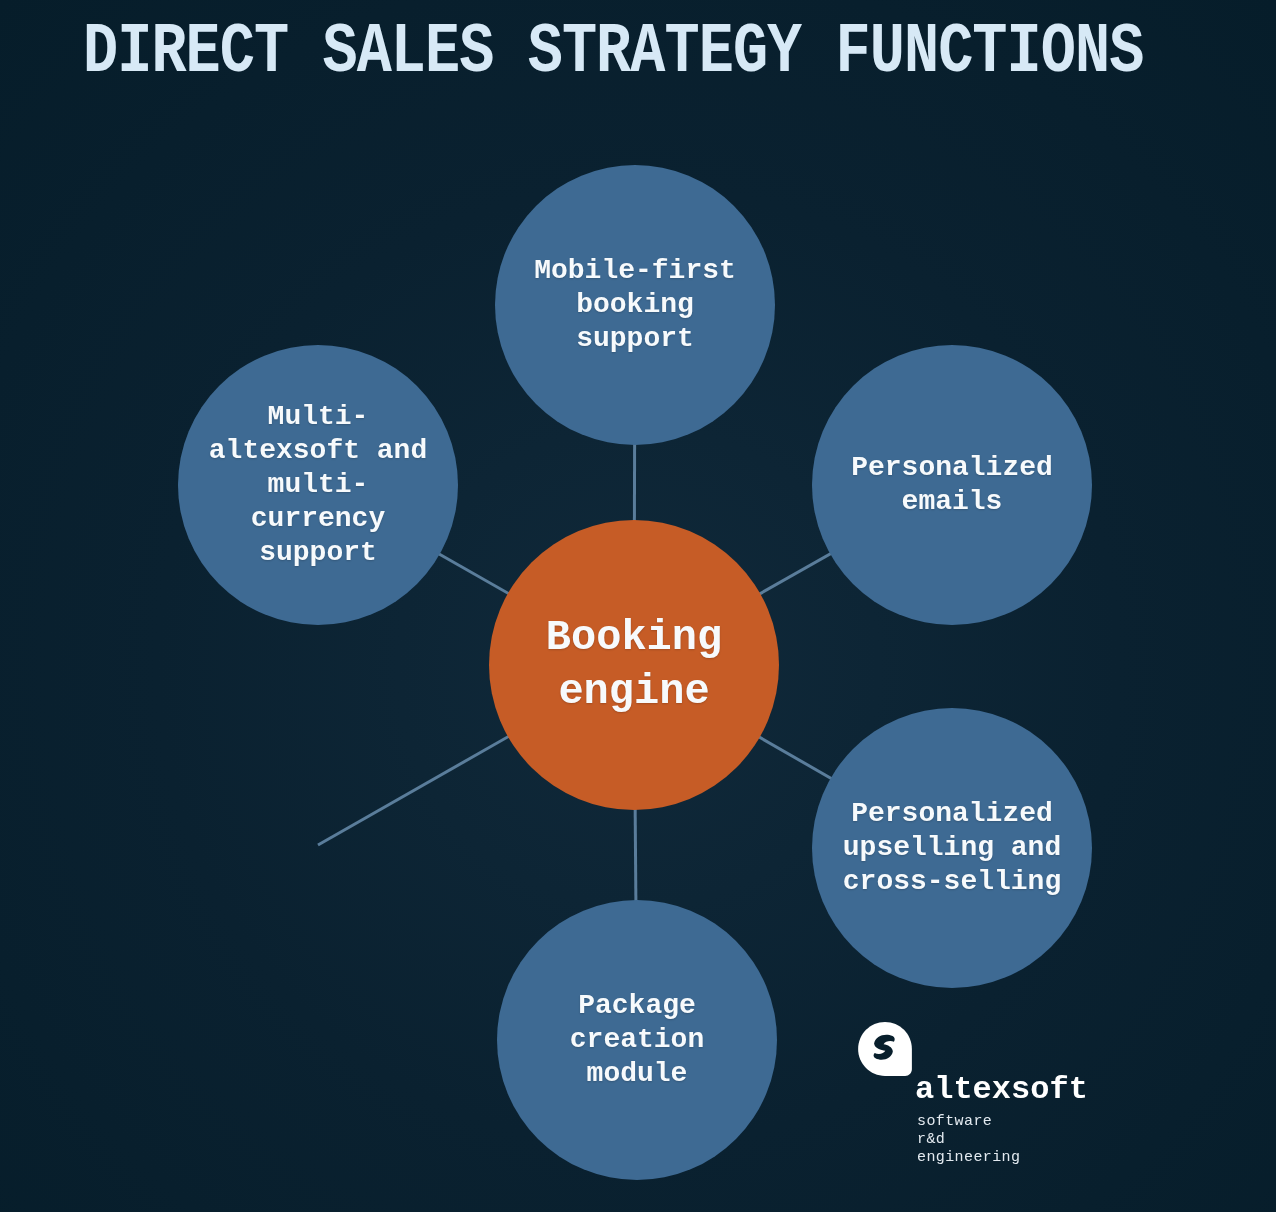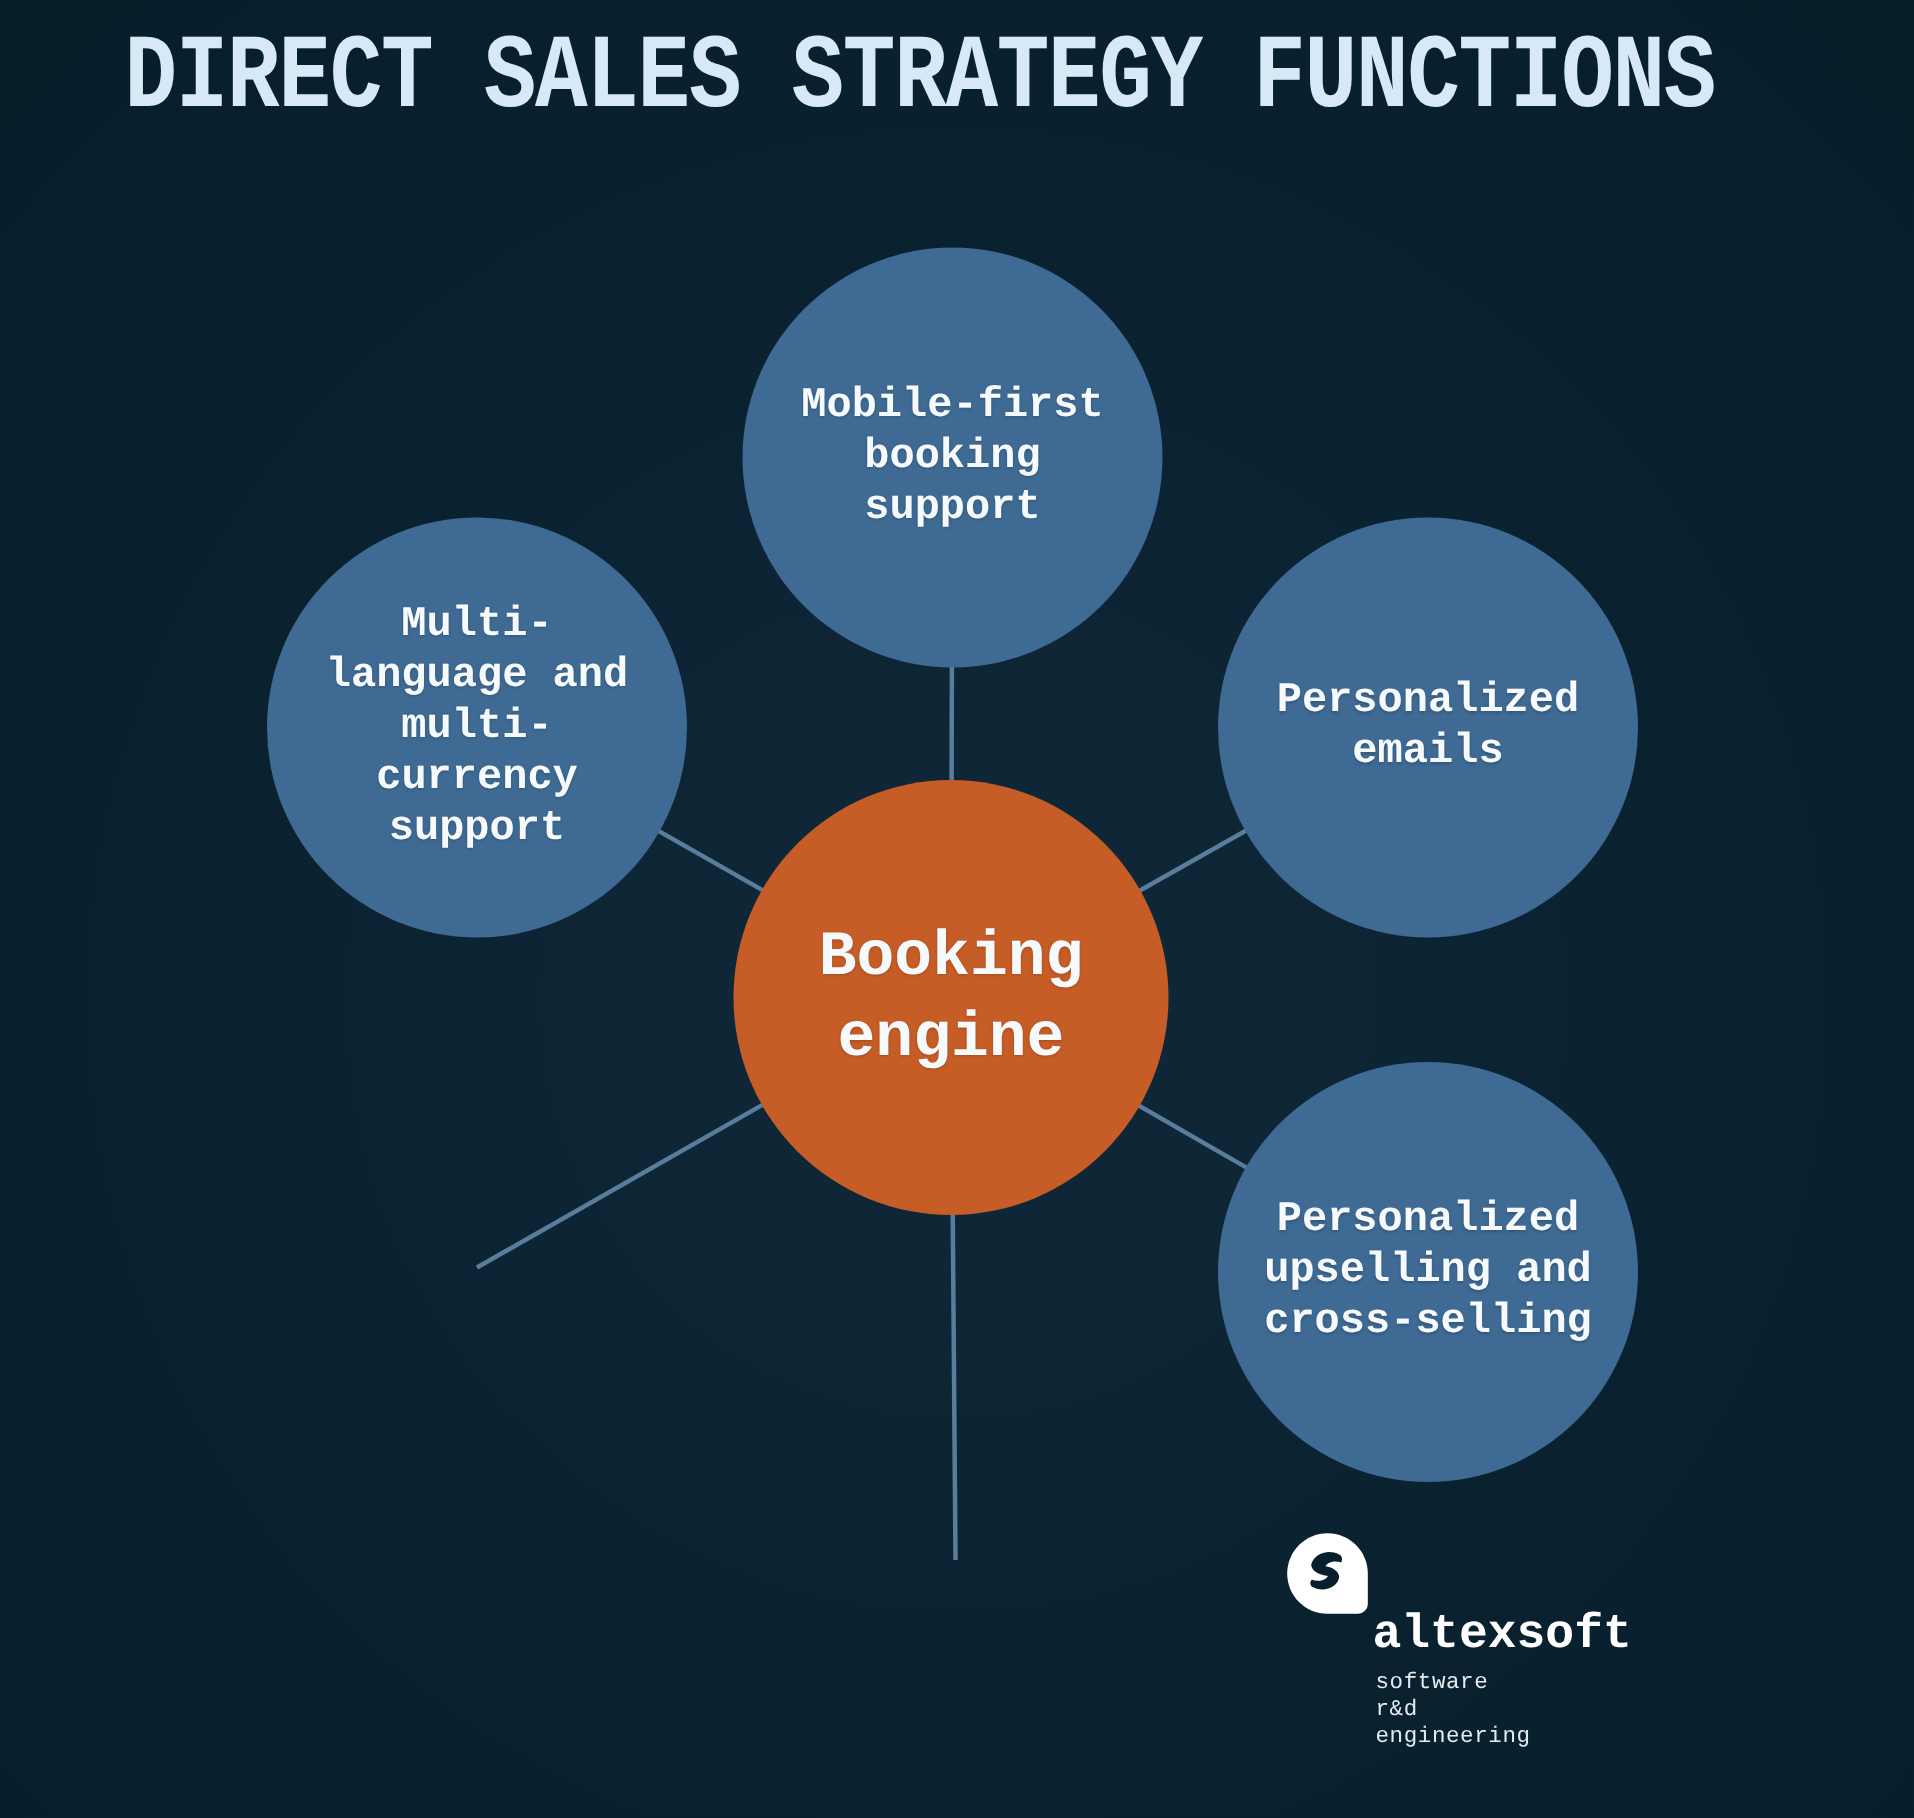--- a/index.html
+++ b/index.html
@@ -90,25 +90,30 @@
     <span class="node-label">Personalized
 emails</span>
   </div>
 
   <div class="node satellite pos-lower-right">
     <span class="node-label">Personalized
 upselling and
 cross-selling</span>
   </div>
 
+  <div class="node satellite pos-bottom">
+    <span class="node-label">Package
+creation
+module</span>
+  </div>
 
 
   <div class="node satellite pos-upper-left">
     <span class="node-label">Multi-
-language and
+altexsoft and
 multi-
 currency
 support</span>
   </div>
 
   <div class="node hub">
     <span class="node-label">Booking
 engine</span>
   </div>
 

